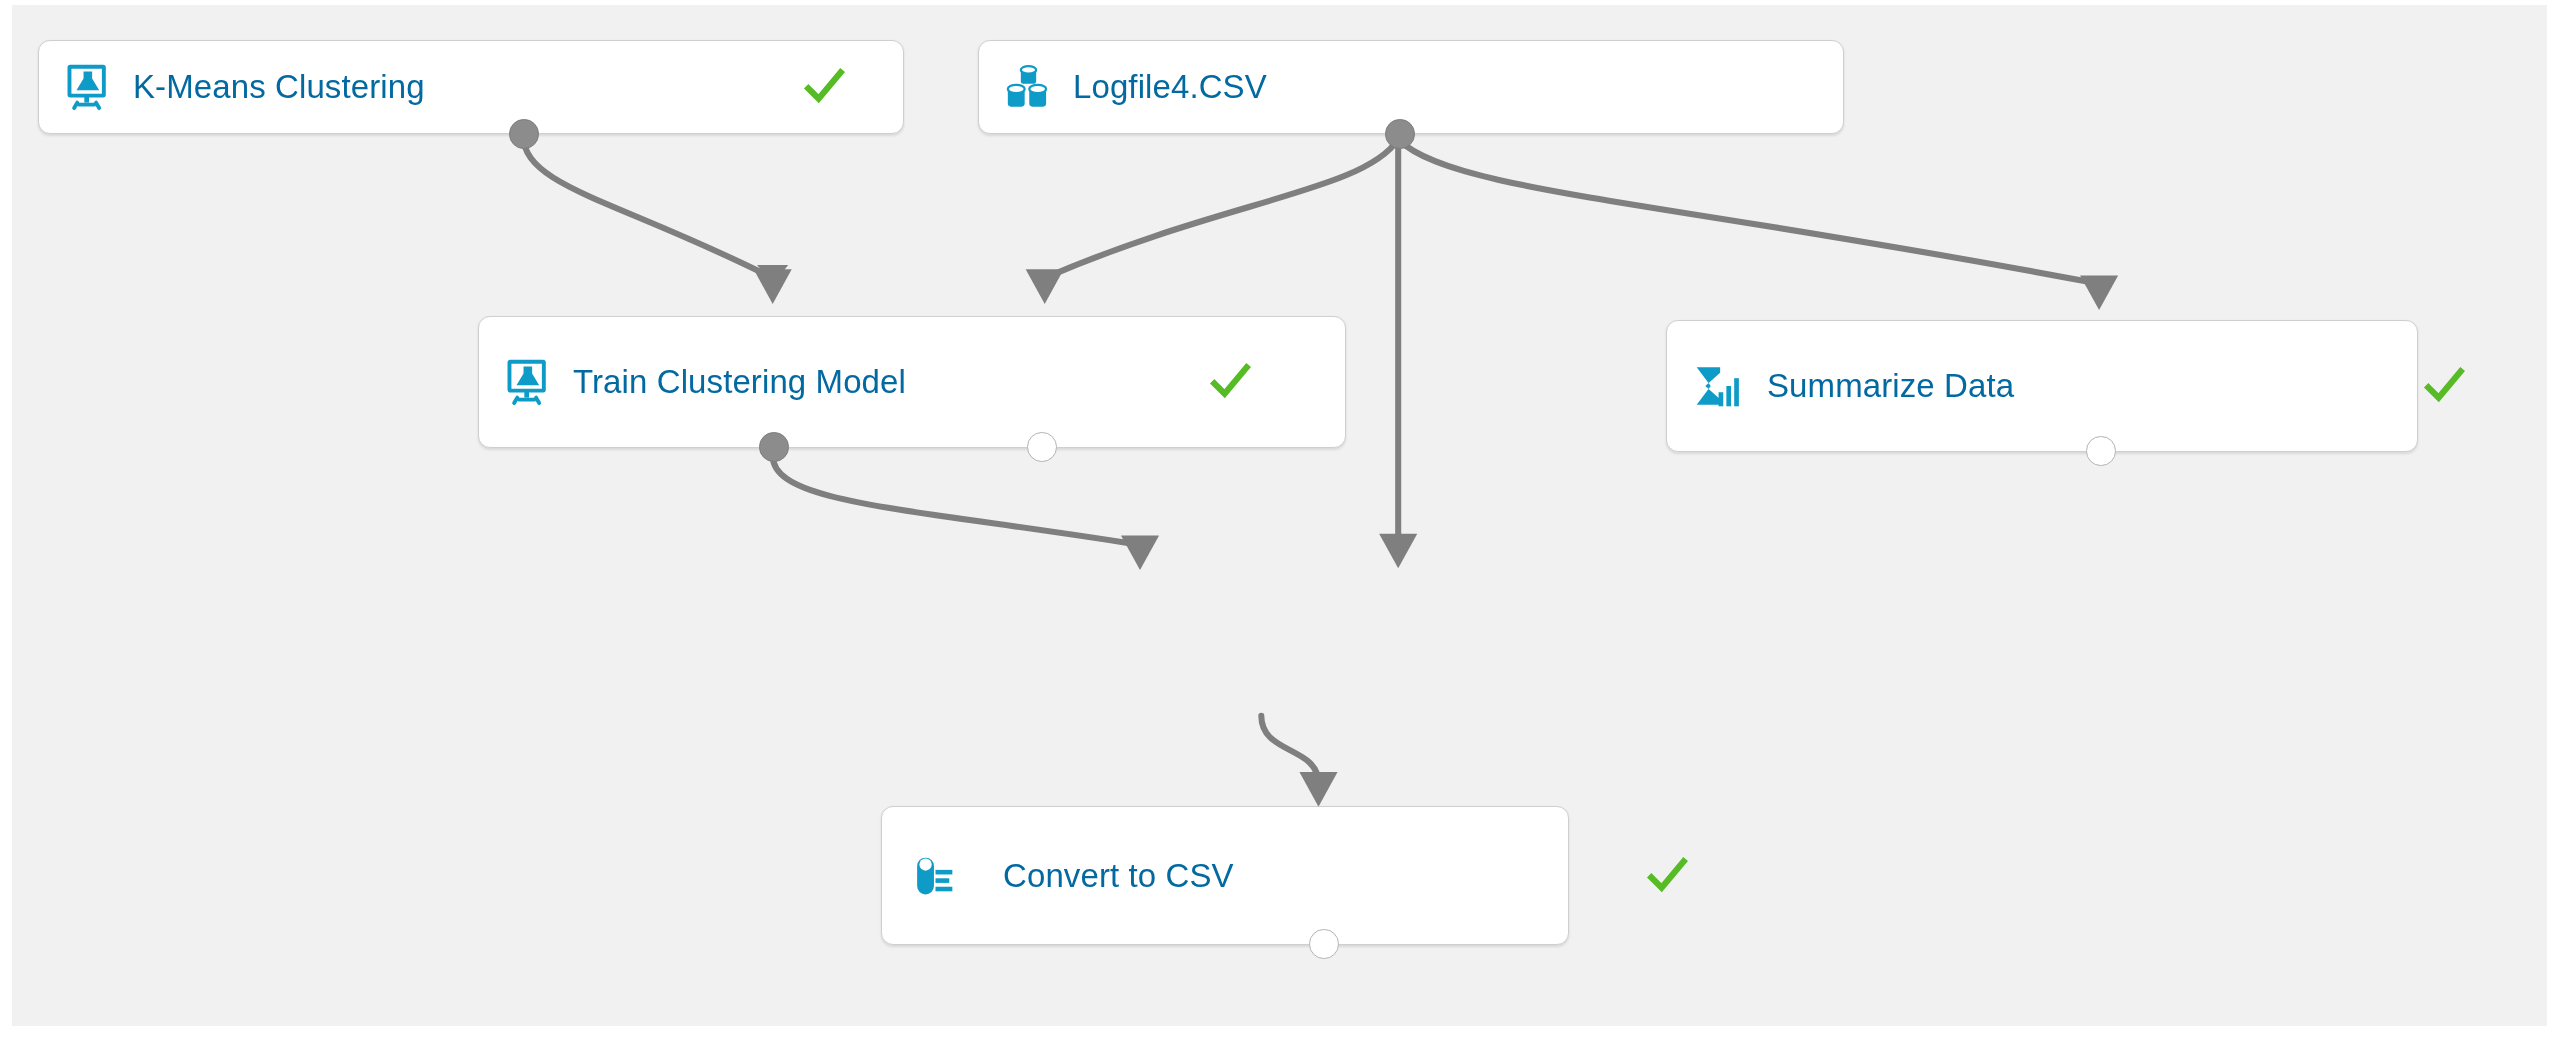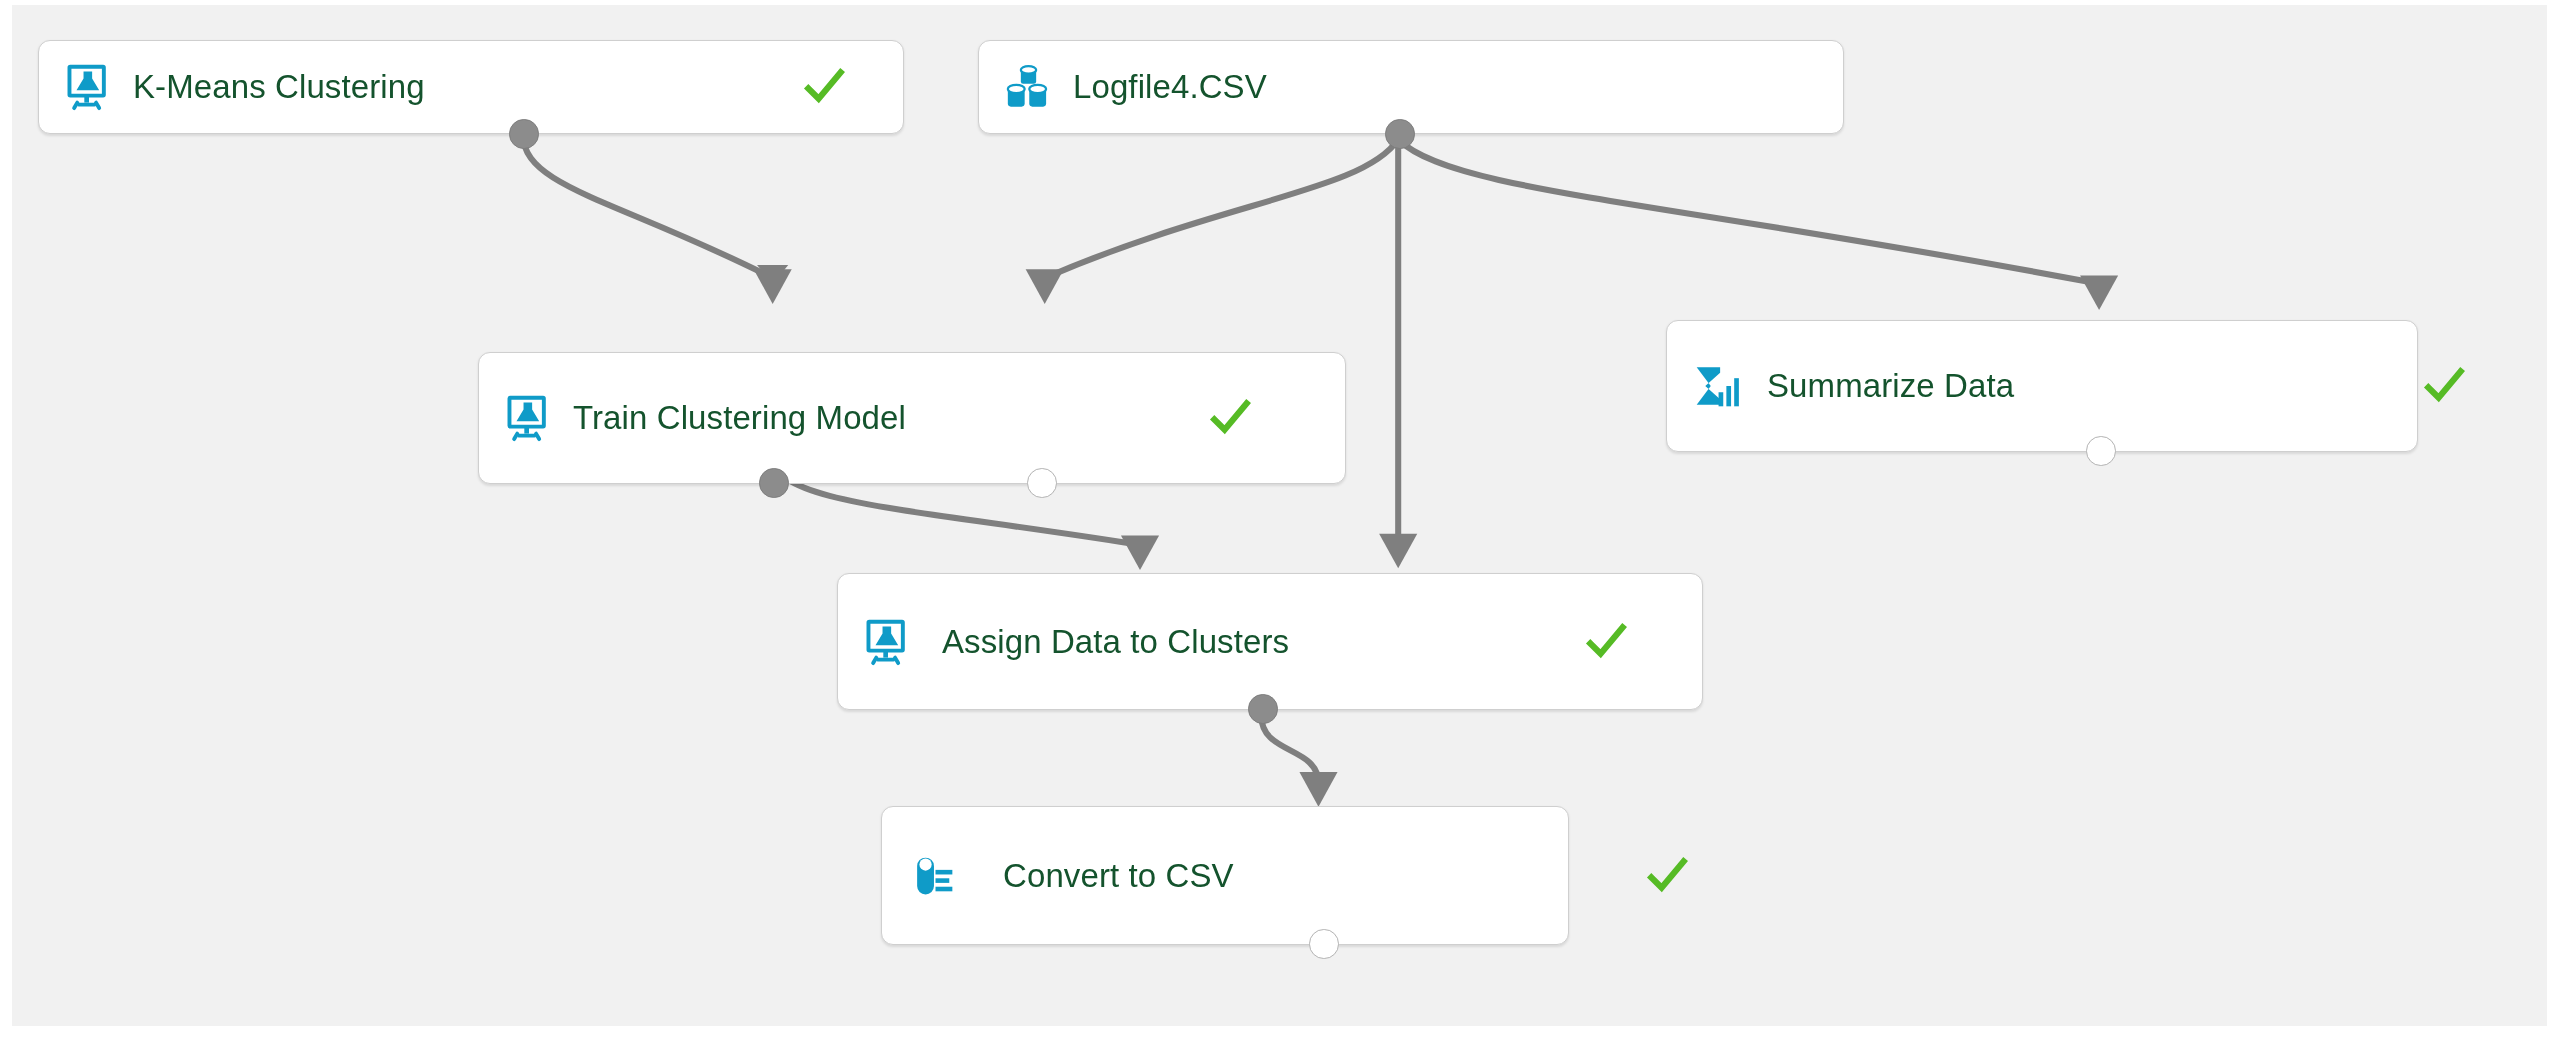--- a/index.html
+++ b/index.html
@@ -53,21 +53,21 @@
     display: flex;
     align-items: center;
     justify-content: center;
   }
   .node-label {
     position: absolute;
     left: 94px;
     top: 50%;
     transform: translateY(-50%);
     font-size: 33px;
-    color: #14532d;
+    color: #0369a1;
     font-family: "Liberation Sans", sans-serif;
     white-space: nowrap;
     letter-spacing: 0.1px;
   }
   .node-status {
     position: absolute;
     top: 50%;
     transform: translateY(-50%);
     width: 47px;
     height: 47px;
@@ -168,21 +168,21 @@
           <ellipse cx="16" cy="34" rx="11" ry="5.5" fill="#ffffff" stroke="#0f9bc8" stroke-width="3"></ellipse>
           <rect x="33" y="33" width="22" height="24" rx="4"></rect>
           <ellipse cx="44" cy="34" rx="11" ry="5.5" fill="#ffffff" stroke="#0f9bc8" stroke-width="3"></ellipse>
         </g>
       </svg>
     </span>
     <span class="node-label">Logfile4.CSV</span>
     <span class="port port-out" style="left:406px; bottom:-15.6px;"></span>
   </div>
 
-  <div class="node" style="left:466px; top:311px; width:868px; height:132px;margin-top:36px;">
+  <div class="node" style="left:466px; top:311px; width:868px; height:132px;">
     <span class="node-icon">
       <svg width="50" height="50" viewBox="0 0 64 64">
         <rect x="7" y="6" width="44" height="37" rx="1" fill="none" stroke="#0f9bc8" stroke-width="5"></rect>
         <path d="M25 12 h11 v9 l9 15 h-29 l9 -15 z" fill="#0f9bc8"></path>
         <rect x="26" y="43" width="6" height="9" fill="#0f9bc8"></rect>
         <rect x="17" y="52" width="24" height="5" rx="2" fill="#0f9bc8"></rect>
         <path d="M17 52 l-4 7 M41 52 l4 7" stroke="#0f9bc8" stroke-width="5" stroke-linecap="round"></path>
       </svg>
     </span>
     <span class="node-label">Train Clustering Model</span>
@@ -206,38 +206,20 @@
     </span>
     <span class="node-label" style="left:100px;">Summarize Data</span>
     <span class="node-status" style="left:754px;">
       <svg width="47" height="47" viewBox="0 0 32 32">
         <path d="M5 17 L12 24 L27 6" fill="none" stroke="#56bb25" stroke-width="4.2" stroke-linecap="square" stroke-linejoin="miter"></path>
       </svg>
     </span>
     <span class="port port-out-open" style="left:419px; bottom:-14.7px;"></span>
   </div>
 
-  <div class="node" style="left:825px; top:568px; width:866px; height:137px;">
-    <span class="node-icon">
-      <svg width="50" height="50" viewBox="0 0 64 64">
-        <rect x="7" y="6" width="44" height="37" rx="1" fill="none" stroke="#0f9bc8" stroke-width="5"></rect>
-        <path d="M25 12 h11 v9 l9 15 h-29 l9 -15 z" fill="#0f9bc8"></path>
-        <rect x="26" y="43" width="6" height="9" fill="#0f9bc8"></rect>
-        <rect x="17" y="52" width="24" height="5" rx="2" fill="#0f9bc8"></rect>
-        <path d="M17 52 l-4 7 M41 52 l4 7" stroke="#0f9bc8" stroke-width="5" stroke-linecap="round"></path>
-      </svg>
-    </span>
-    <span class="node-label" style="left:104px;">Assign Data to Clusters</span>
-    <span class="node-status" style="left:745px;">
-      <svg width="47" height="47" viewBox="0 0 32 32">
-        <path d="M5 17 L12 24 L27 6" fill="none" stroke="#56bb25" stroke-width="4.2" stroke-linecap="square" stroke-linejoin="miter"></path>
-      </svg>
-    </span>
-    <span class="port port-out" style="left:410px; bottom:-14.7px;"></span>
-  </div>
 
   <div class="node" style="left:869px; top:801px; width:688px; height:139px;">
     <span class="node-icon" style="left:26px;">
       <svg width="49" height="50" viewBox="0 0 64 64">
         <rect x="8" y="8" width="22" height="48" rx="11" fill="#0f9bc8"></rect>
         <ellipse cx="19" cy="17" rx="8" ry="8" fill="#ffffff"></ellipse>
         <rect x="32" y="24" width="22" height="6" fill="#0f9bc8"></rect>
         <rect x="32" y="35" width="18" height="6" fill="#0f9bc8"></rect>
         <rect x="32" y="46" width="22" height="6" fill="#0f9bc8"></rect>
       </svg>

